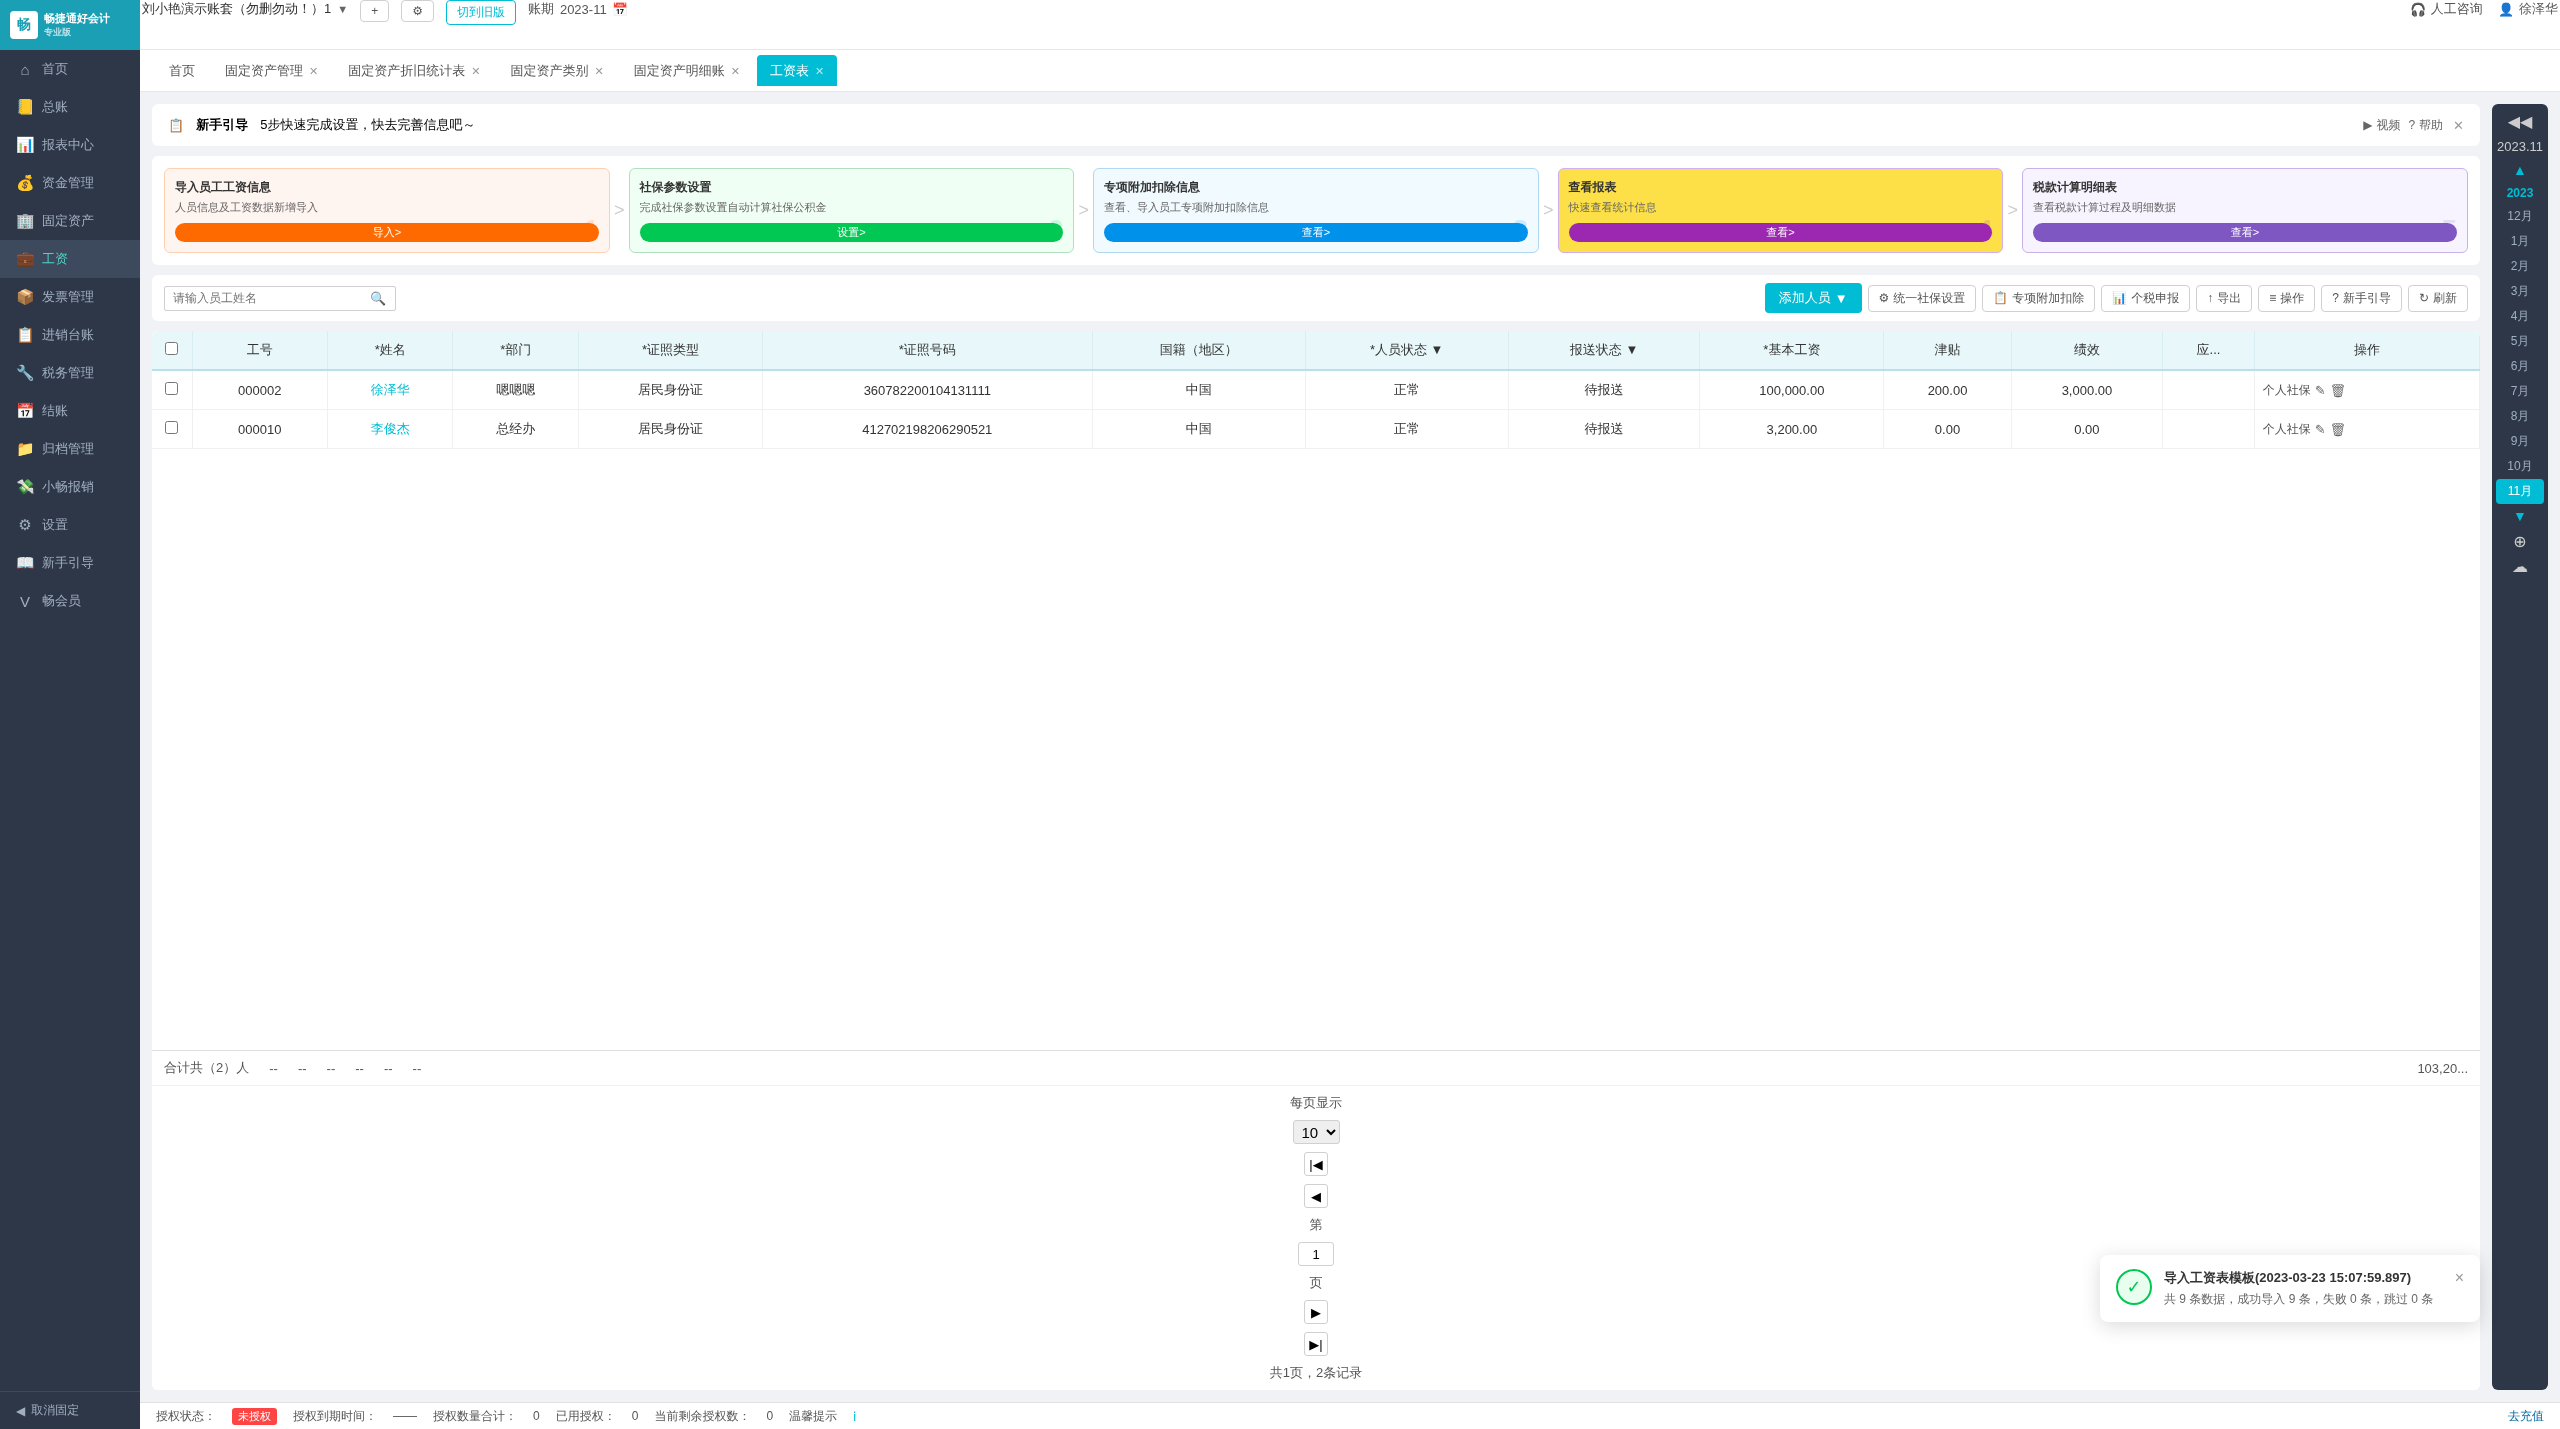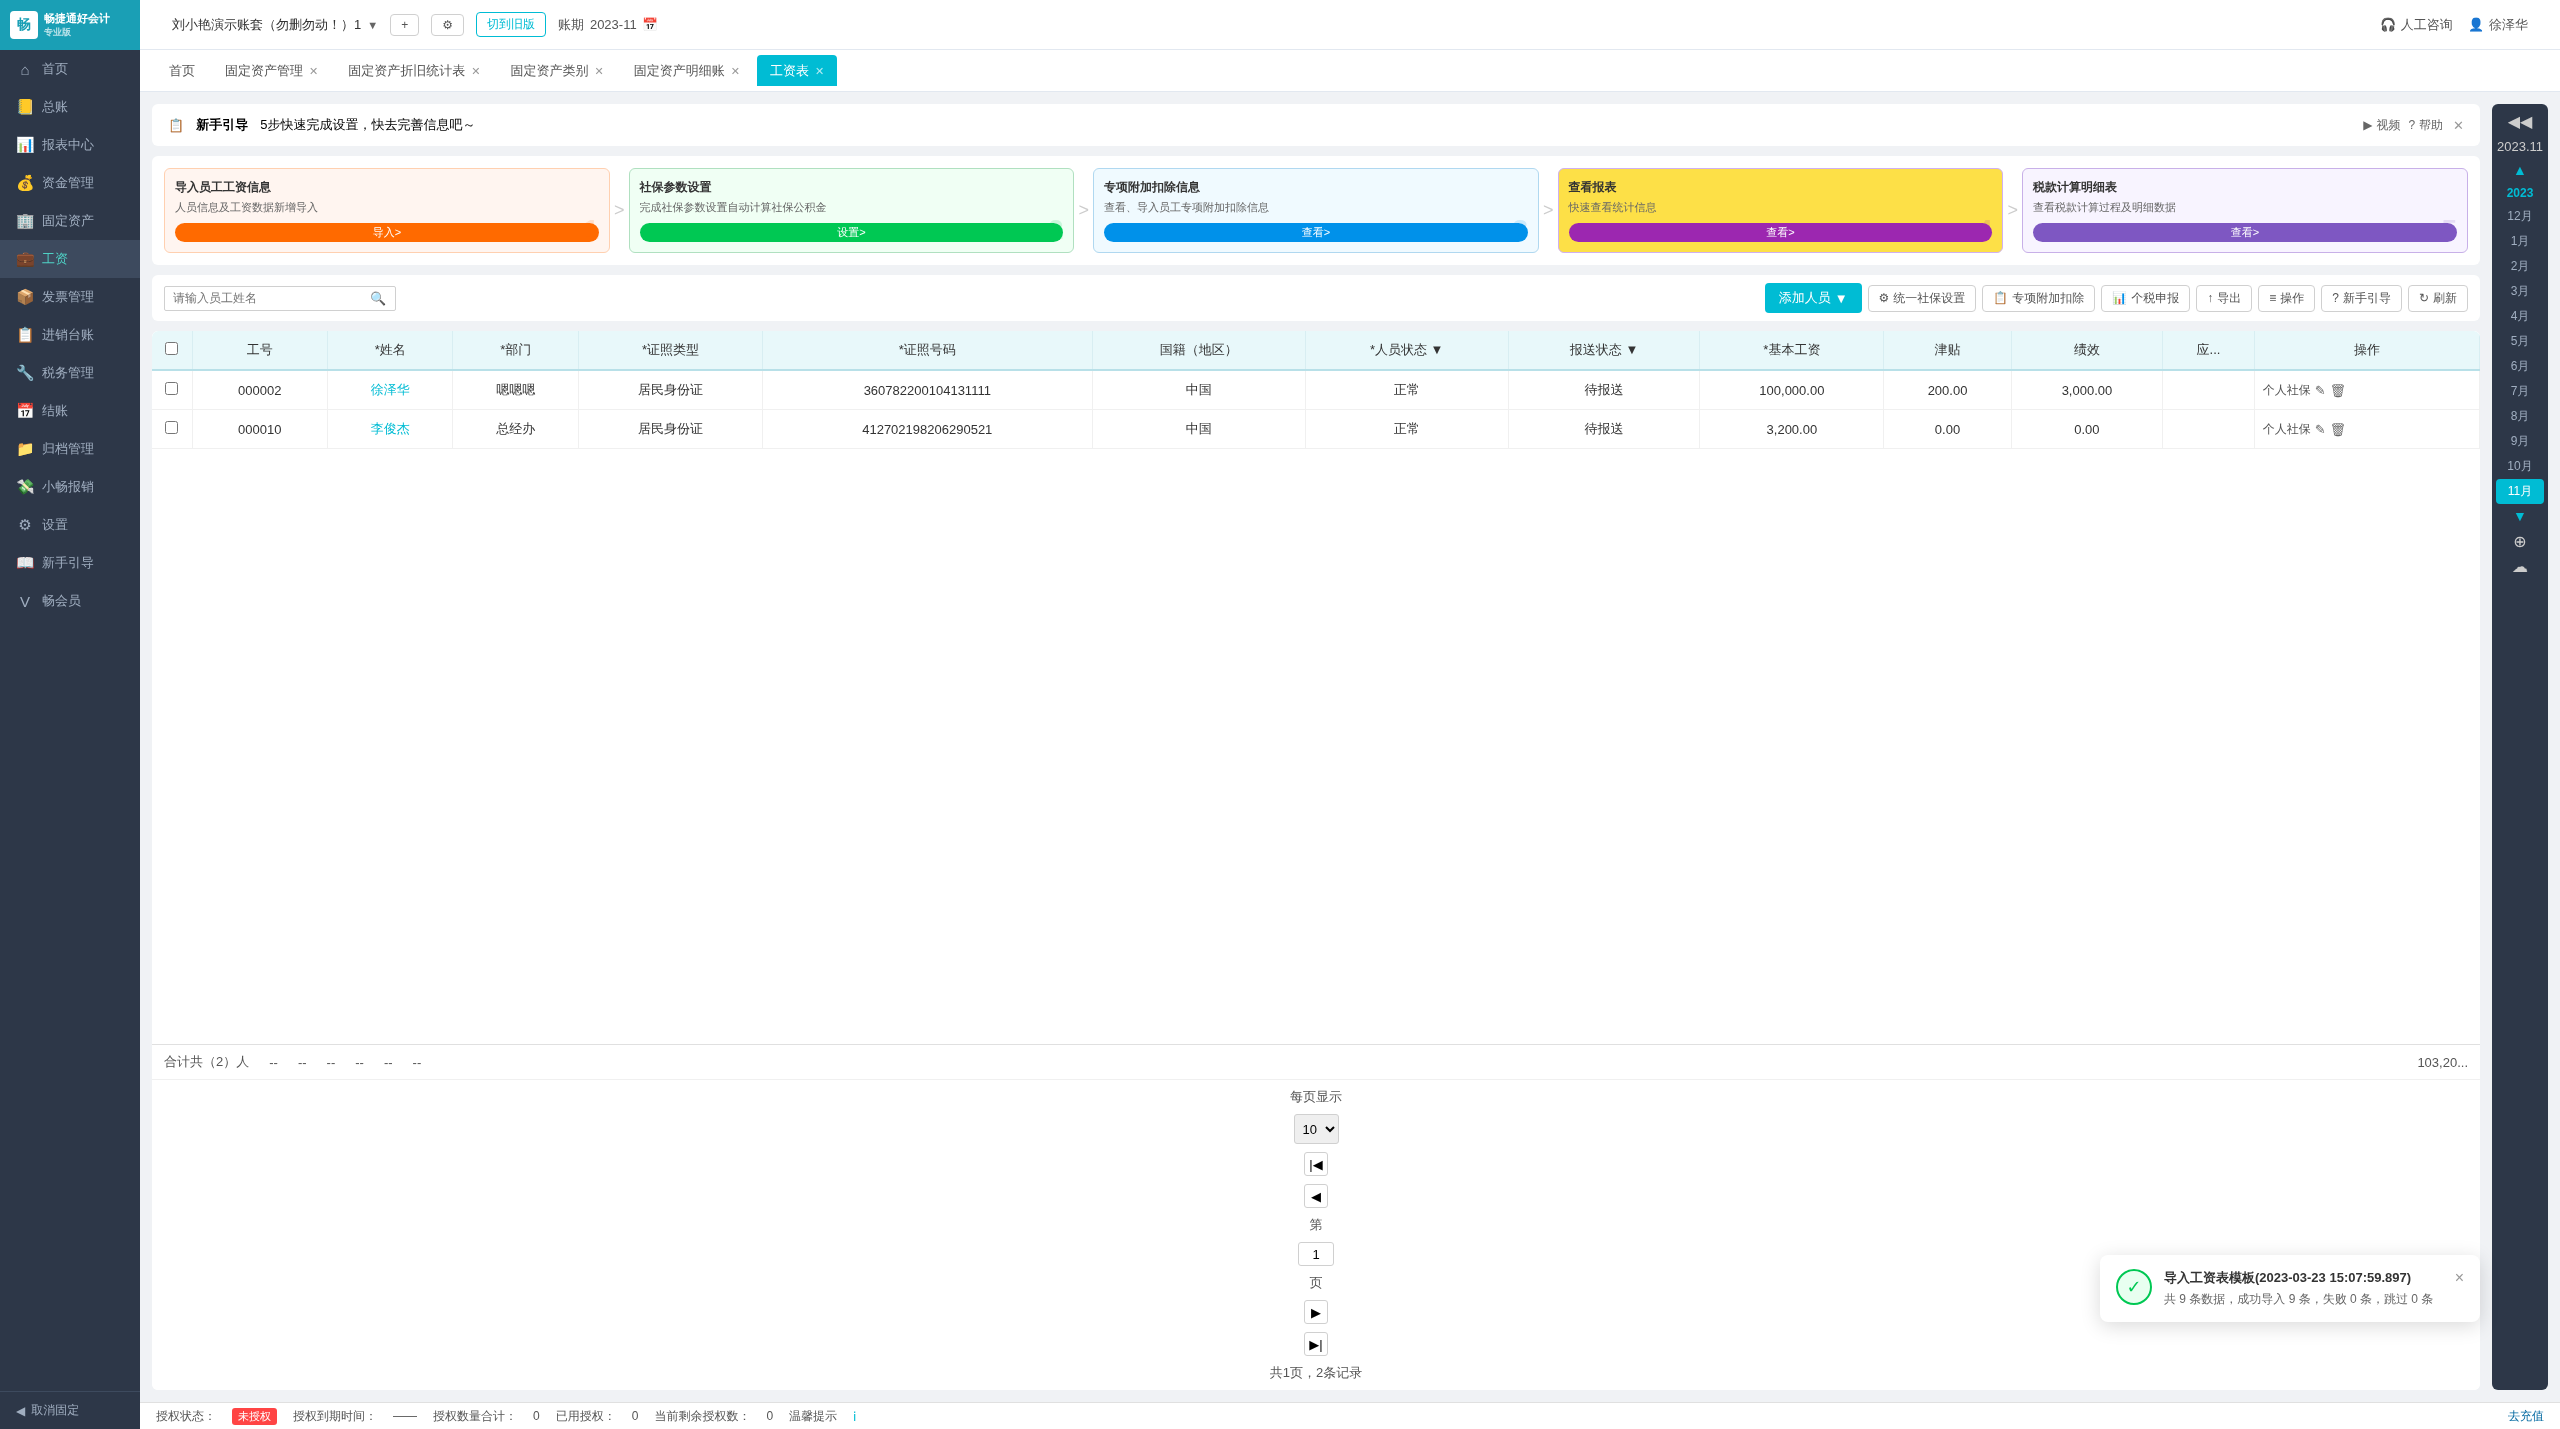--- a/index.html
+++ b/index.html
@@ -67,22 +67,22 @@
       display: flex;
       flex-direction: column;
       overflow: hidden;
     }
 
     
     .top-header {
       background: white;
       height: 50px;
       display: flex;
-      align-items: center;
-      padding: 0 32px;
+      align-items: flex-start;
+      padding: 0 2px;
       border-bottom: 1px solid #e2e8f0;
       gap: 12px;
     }
     .account-selector {
       display: flex;
       align-items: center;
       gap: 6px;
       font-size: 13px;
       color: #333;
       cursor: pointer;
@@ -337,24 +337,24 @@
     }
     .page-input {
       width: 36px;
       height: 24px;
       border: 1px solid #d0d0d0;
       border-radius: 3px;
       text-align: center;
       font-size: 13px;
     }
     .per-page-select {
-      height: 30px;
+      height: 24px;
       border: 1px solid #d0d0d0;
       border-radius: 3px;
-      font-size: 13px;
+      font-size: 15px;
       padding: 0 4px;
     }
 
     
     .status-bar {
       background: white;
       border-top: 1px solid #e0e0e0;
       padding: 4px 16px;
       display: flex;
       align-items: center;

